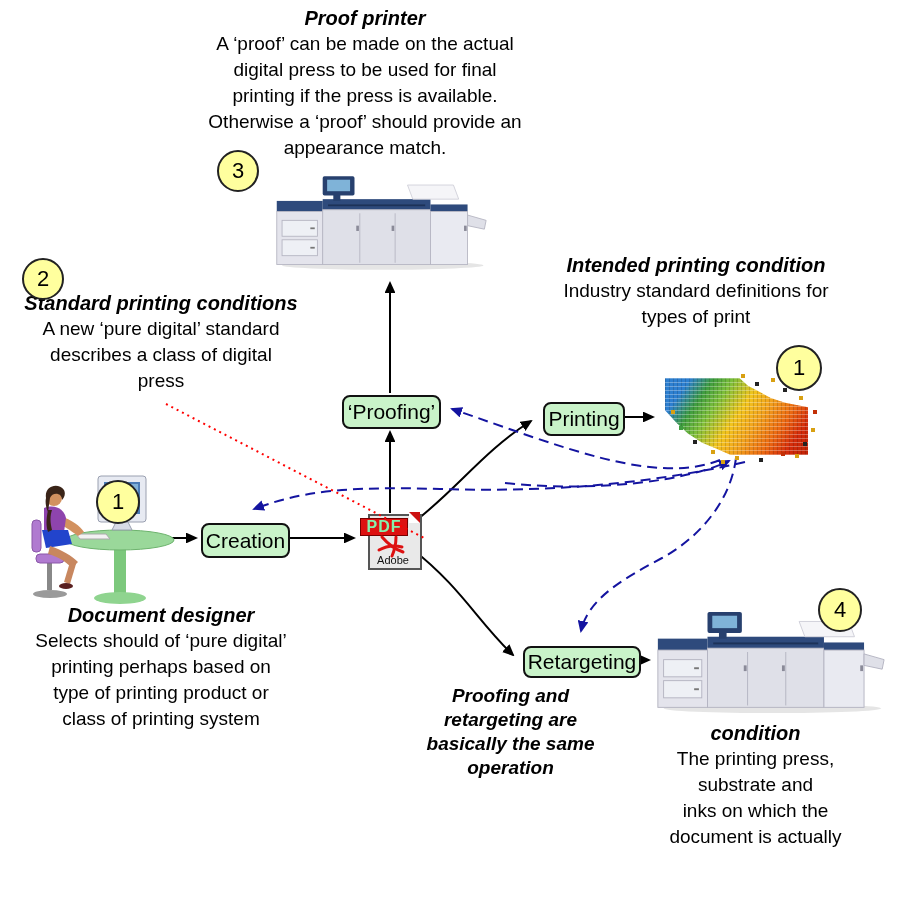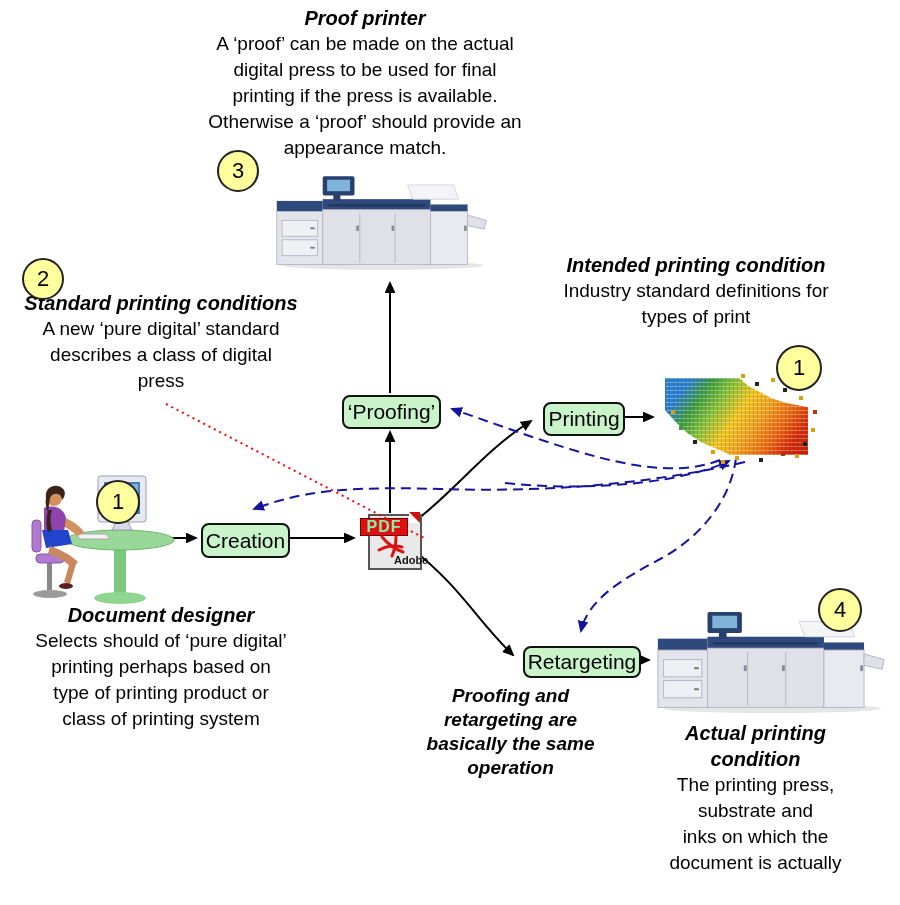--- a/index.html
+++ b/index.html
@@ -17,22 +17,22 @@
   .art{position:absolute;z-index:4;}
   
   .pdfwrap{position:absolute;left:360px;top:510px;width:62px;height:58px;z-index:5;}
   .pdf-page{position:absolute;left:8px;top:4px;width:50px;height:52px;background:#e9e9e9;
             border:2px solid #555;}
   .pdf-fold{position:absolute;right:2px;top:2px;width:0;height:0;
             border-left:11px solid #cc1111;border-top:11px solid #fff;transform:rotate(180deg);}
   .pdf-banner{position:absolute;left:0px;top:8px;width:46px;height:16px;background:#dd1111;
               border:1px solid #770000;color:#86efac;font-weight:bold;font-size:16px;
               display:flex;align-items:center;justify-content:center;letter-spacing:1px;}
-  .pdf-brand{position:absolute;left:10px;bottom:2px;width:46px;
-             font-size:11px;font-weight:bold;color:#111;padding-left:24px;}
+  .pdf-brand{position:absolute;left:10px;bottom:2px;width:46px;text-align:center;
+             font-size:11px;font-weight:normal;color:#111;}
   .pdf-logo{position:absolute;left:16px;top:24px;}
   
   .sample{position:absolute;left:665px;top:378px;width:143px;height:77px;z-index:4;
     background:
       repeating-linear-gradient(0deg, rgba(255,255,255,.30) 0 1px, transparent 1px 4px),
       repeating-linear-gradient(90deg, rgba(0,0,0,.14) 0 1px, transparent 1px 4px),
       linear-gradient(125deg,#2d7fd0 0%,#2d7fd0 13%,#3f9d3f 25%,#7dbf3a 35%,#f2c41d 50%,#f2a31d 62%,#ec6a12 76%,#d42b0a 88%,#c02205 100%);
     clip-path:polygon(0 0,52% 0,58% 10%,66% 18%,74% 26%,84% 32%,100% 38%,100% 100%,46% 100%,36% 92%,26% 84%,16% 72%,8% 58%,0 42%);}
   .sampledots{position:absolute;left:663px;top:376px;width:4px;height:4px;z-index:4;background:transparent;
     box-shadow:78px -2px #d8a012,92px 6px #222,108px 2px #d8a012,120px 12px #222,136px 20px #d8a012,
@@ -107,21 +107,20 @@
   </div>
 
   <div class="tblock boldital" style="left:408px;top:684px;width:205px;font-size:19px;">
     <div>Proofing and</div>
     <div>retargeting are</div>
     <div>basically the same</div>
     <div>operation</div>
   </div>
 
   <div class="tblock" style="left:628px;top:720px;width:255px;">
-    <div class="title">Actual printing</div>
     <div class="title">condition</div>
     <div>The printing press,</div>
     <div>substrate and</div>
     <div>inks on which the</div>
     <div>document is actually</div>
   </div>
 
   <div class="badge" style="left:217px;top:150px;width:38px;height:38px;">
       <span>3</span>
     </div>

